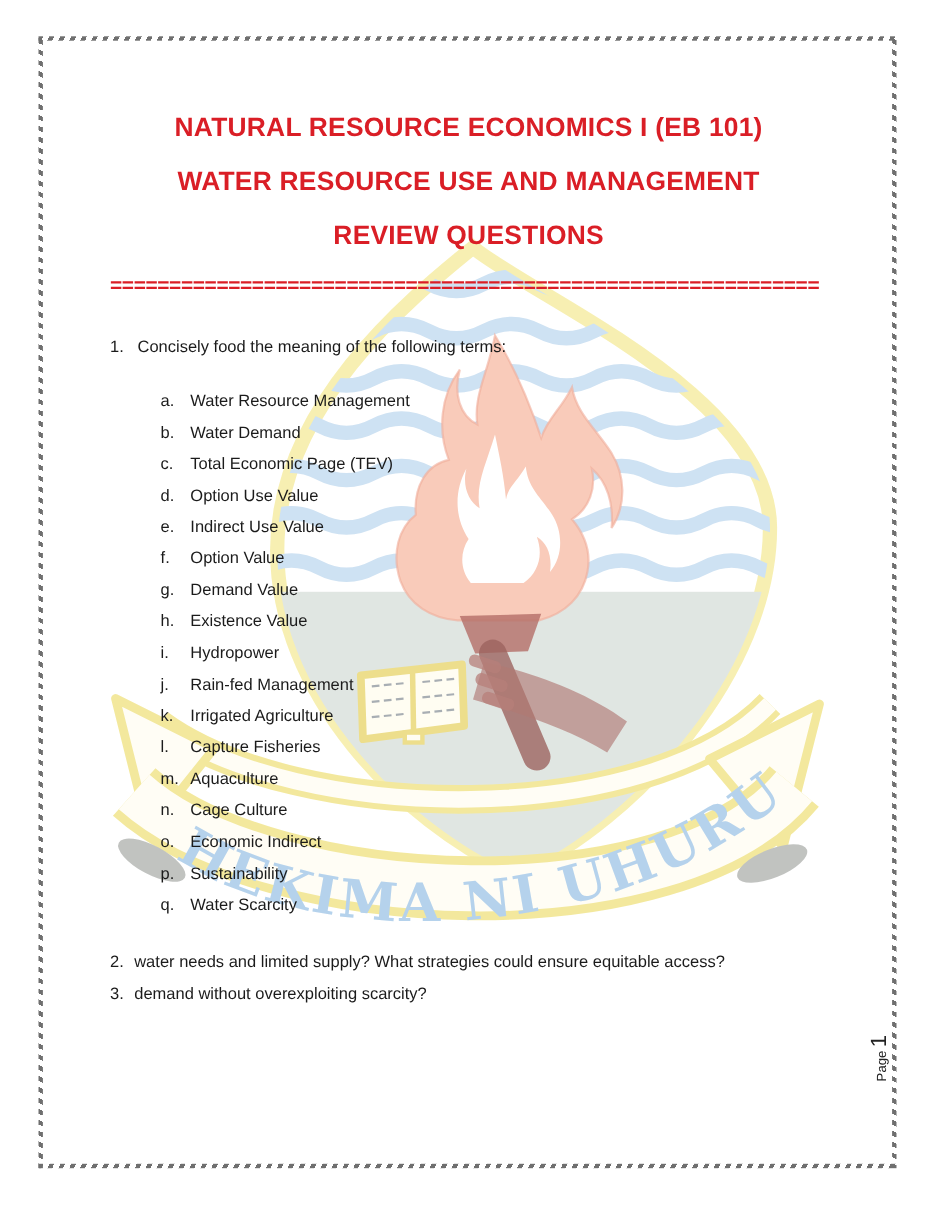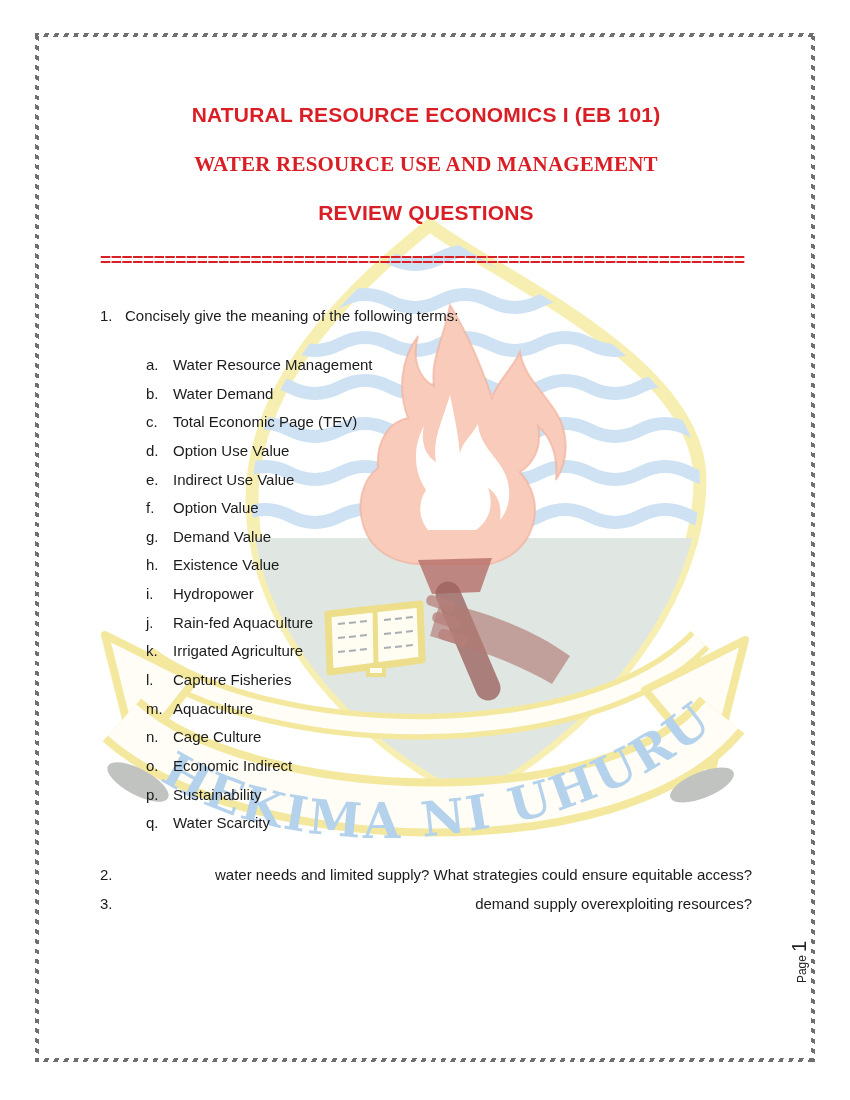--- a/index.html
+++ b/index.html
@@ -15,34 +15,34 @@
   .frame.bottom{left:35px; top:1058px; width:780px;}
   .frame.left{left:35px; top:33px; height:1029px;}
   .frame.right{left:811px; top:33px; height:1029px;}
 
   
   #emblem{position:absolute; left:100px; top:210px; width:700px; height:660px; z-index:0;}
 
   
   #content{position:absolute; left:100px; top:0; width:652px; z-index:2;}
   .title{position:absolute; width:100%; text-align:center; font-weight:bold;
-         font-size:21px; color:#da1e26; letter-spacing:0.2px; white-space:nowrap;}
-  .t1{top:103px;} .t2{top:152px;font-family:Liberation Serif, serif;} .t3{top:201px;}
+         font-size:24px; color:#da1e26; letter-spacing:0.2px; white-space:nowrap;}
+  .t1{top:103px;} .t2{top:152px;} .t3{top:201px;}
   .sep{position:absolute; top:249px; width:100%; font-weight:bold; font-size:19px;
        color:#da1e26; letter-spacing:-0.35px; white-space:nowrap; overflow:hidden;}
   .q1{position:absolute; top:307px; width:100%; font-size:15px;}
   .q1 .qnum{position:absolute; left:0;}
   .q1 .qtext{display:block; margin-left:25px;}
   .terms{position:absolute; top:356px; left:46px;}
   .term{display:flex; height:28.65px; line-height:18px; font-size:15px; align-items:flex-start;}
   .tl{width:27px; flex:0 0 27px;}
   .qblock{position:absolute; top:861px; width:100%;}
   .q{position:relative; padding-left:22px; font-size:15px; line-height:28.8px;}
   .q .qnum{position:absolute; left:0; top:0;}
-  .qline{display:block;text-align:right;}
+  .qline{display:block;}
   .qline.just{text-align:justify; text-align-last:justify;}
 
   
   .pagenum{position:absolute; left:762px; top:950px; width:76px; height:24px; z-index:2;
            transform:rotate(-90deg); transform-origin:center; text-align:center;
            white-space:nowrap; color:#222;}
   .pagenum .w{font-size:12px;}
   .pagenum .n{font-size:20px; margin-left:3px;}
 </style>
 </head>
@@ -131,21 +131,21 @@
   </svg>
 
   <div id="content">
     <div class="title t1">NATURAL RESOURCE ECONOMICS I (EB 101)</div>
     <div class="title t2">WATER RESOURCE USE AND MANAGEMENT</div>
     <div class="title t3">REVIEW QUESTIONS</div>
     <div class="sep">============================================================</div>
 
     <div class="q1">
       <span class="qnum">1.</span>
-      <span class="qtext">Concisely give the meaning of the following terms:</span>
+      <span class="qtext">Concisely food the meaning of the following terms:</span>
     </div>
 
     <div class="terms">
       <div class="term">
           <span class="tl">a.</span>
           <span>Water Resource Management</span>
         </div>
       <div class="term">
           <span class="tl">b.</span>
           <span>Water Demand</span>
@@ -173,21 +173,21 @@
       <div class="term">
           <span class="tl">h.</span>
           <span>Existence Value</span>
         </div>
       <div class="term">
           <span class="tl">i.</span>
           <span>Hydropower</span>
         </div>
       <div class="term">
           <span class="tl">j.</span>
-          <span>Rain-fed Aquaculture</span>
+          <span>Rain-fed Management</span>
         </div>
       <div class="term">
           <span class="tl">k.</span>
           <span>Irrigated Agriculture</span>
         </div>
       <div class="term">
           <span class="tl">l.</span>
           <span>Capture Fisheries</span>
         </div>
       <div class="term">
@@ -212,21 +212,21 @@
         </div>
     </div>
 
     <div class="qblock">
       <div class="q">
         <span class="qnum">2.</span>
         <span class="qline">water needs and limited supply? What strategies could ensure equitable access?</span>
       </div>
       <div class="q">
         <span class="qnum">3.</span>
-        <span class="qline">demand supply overexploiting resources?</span>
+        <span class="qline">demand without overexploiting scarcity?</span>
       </div>
     </div>
   </div>
 
   <div class="pagenum">
     <span class="w">Page</span><span class="n">1</span>
   </div>
 
   <div class="frame h top"></div>
   <div class="frame h bottom"></div>

